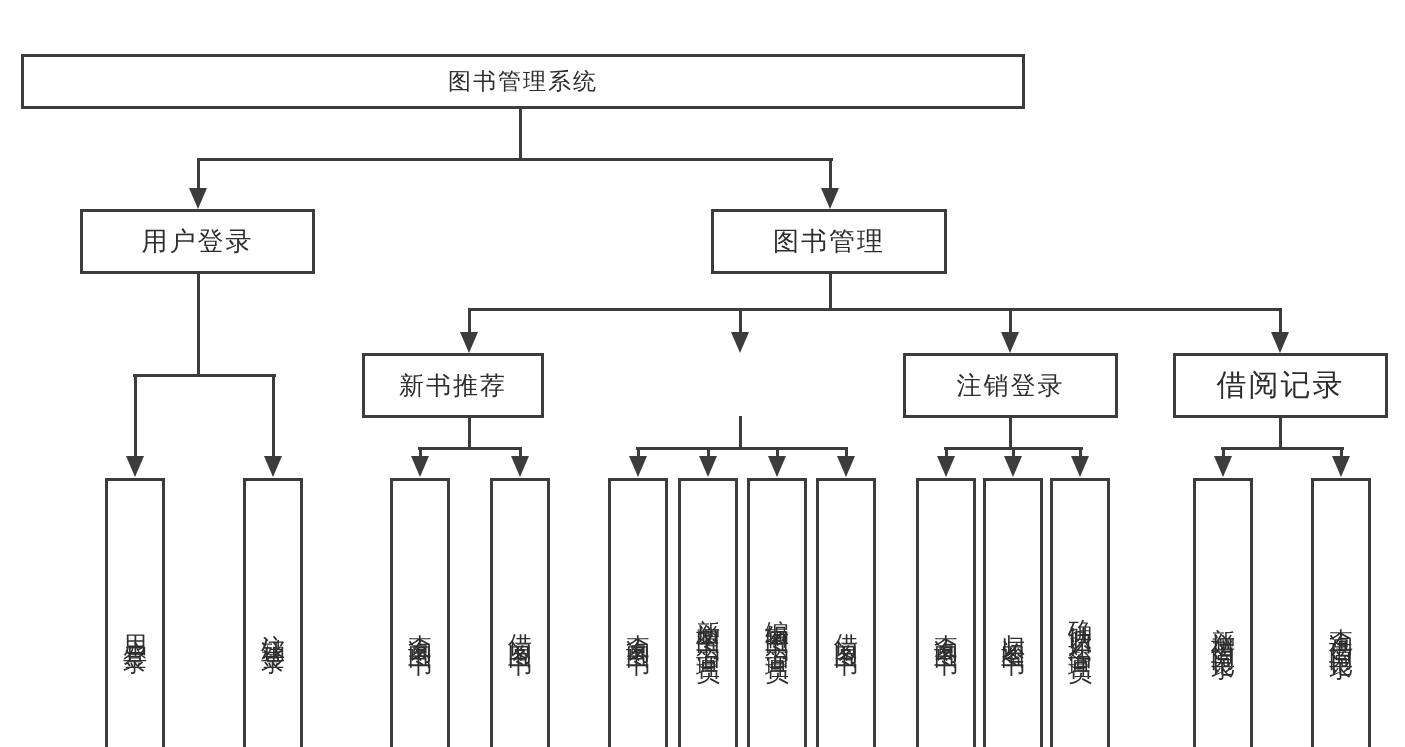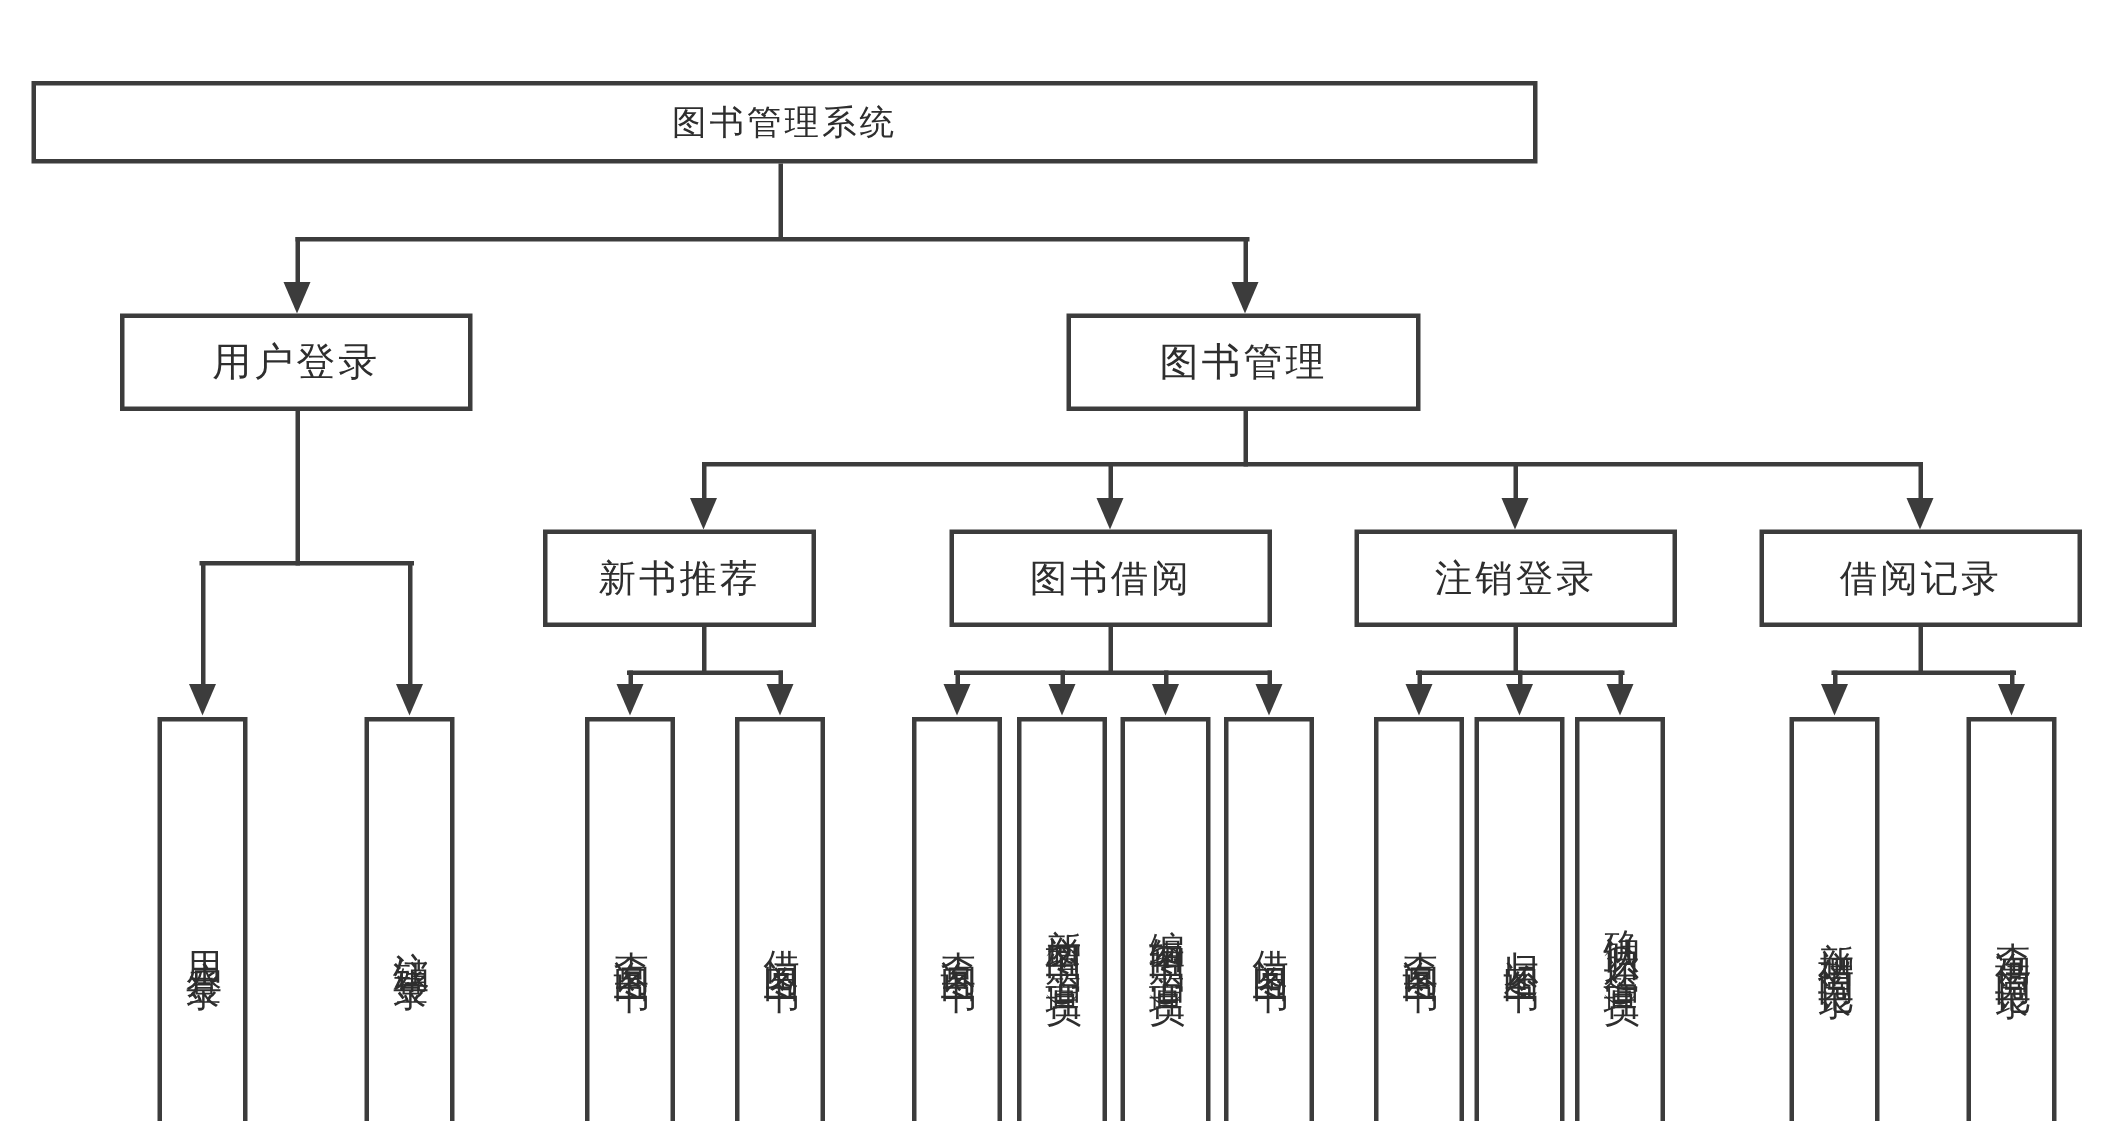--- a/index.html
+++ b/index.html
@@ -127,29 +127,26 @@
   </div>
 
   <div class="node" style="left:711px;top:168px;width:236px;height:65px;font-size:26px">
     <span>图书管理</span>
   </div>
 
   <div class="node" style="left:362px;top:312px;width:182px;height:65px;font-size:25px">
     <span>新书推荐</span>
   </div>
 
-  <div class="node" style="left:633px;top:312px;width:215px;height:65px;font-size:25px">
-    <span>图书借阅</span>
-  </div>
 
   <div class="node" style="left:903px;top:312px;width:215px;height:65px;font-size:25px">
     <span>注销登录</span>
   </div>
 
-  <div class="node" style="left:1173px;top:312px;width:215px;height:65px;font-size:25px">
+  <div class="node" style="left:1173px;top:312px;width:215px;height:65px;font-size:30px">
     <span>借阅记录</span>
   </div>
 
   <div class="node leaf" style="left:105px;top:437px;width:60px;height:298px">
     <span>用户登录</span>
   </div>
 
   <div class="node leaf" style="left:243px;top:437px;width:60px;height:298px">
     <span>注销登录</span>
   </div>

